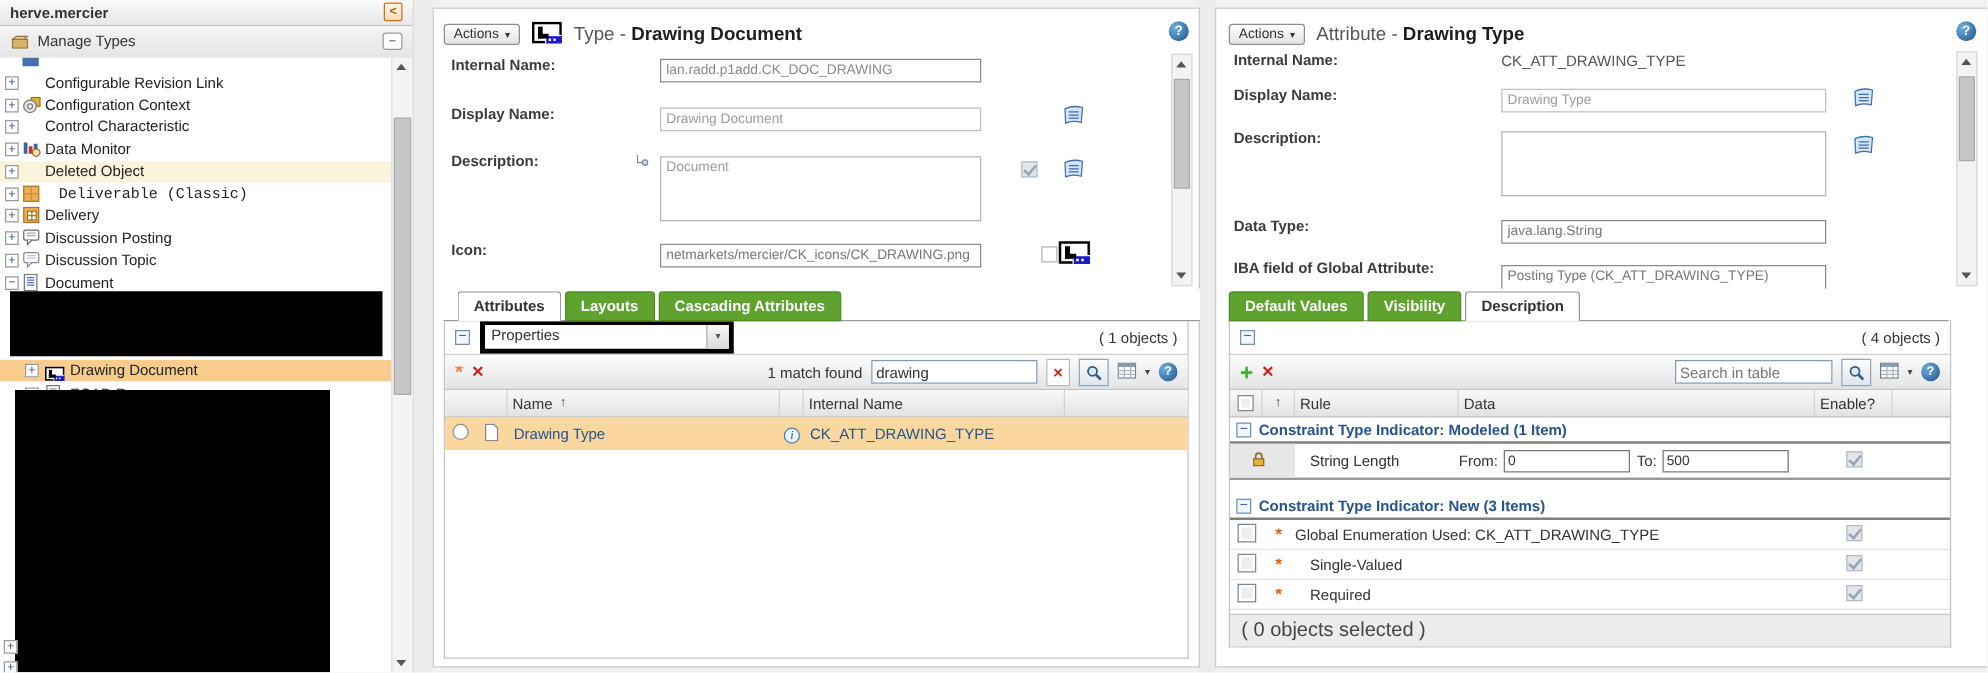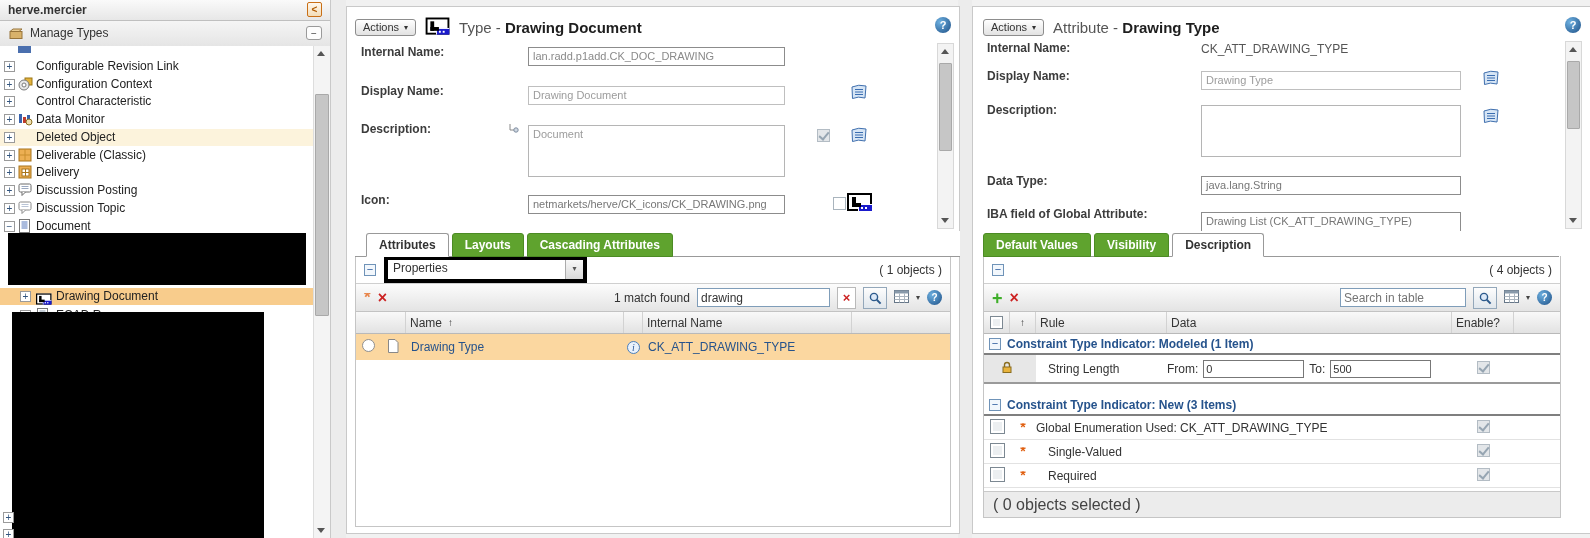--- a/index.html
+++ b/index.html
@@ -155,21 +155,21 @@
         <span class="exp" style="left:4px;top:3px;"><i>+</i></span>
         <span class="tlabel" style="left:36px;">Deleted Object</span>
       </div>
 
       <div class="trow" style="top:101px;">
         <span class="exp" style="left:4px;top:3px;"><i>+</i></span>
         <span class="t-ic" style="left:18px;"><svg width="15" height="14">
               <rect x="1" y="1" width="12" height="12" fill="#ecaf53" stroke="#a8751c"></rect>
               <path d="M1 7 H13 M7 1 V13" stroke="#c98e2f"></path>
             </svg></span>
-        <span class="tlabel" style="left:36px;">Deliverable (Classic)</span>
+        <span class="tlabel" style="left:47px;font-family:Liberation Mono, monospace;">Deliverable (Classic)</span>
       </div>
 
       <div class="trow" style="top:118px;">
         <span class="exp" style="left:4px;top:3px;"><i>+</i></span>
         <span class="t-ic" style="left:18px;"><svg width="15" height="14">
               <rect x="1" y="1" width="12" height="12" fill="#ecaf53" stroke="#a8751c"></rect>
               <rect x="4" y="4" width="7" height="7" fill="#fff" stroke="#a8751c"></rect>
               <path d="M7.5 4 V11 M4 7.5 H11" stroke="#a8751c"></path>
             </svg></span>
         <span class="tlabel" style="left:36px;">Delivery</span>
@@ -267,21 +267,21 @@
           <circle cx="9" cy="7" r="2.2" fill="#cfd8e2" stroke="#7f8da0"></circle>
         </svg></span>
     <div class="box-area abs" style="left:181px;top:118px;width:247px;height:46px;">Document</div>
     <span class="cb checked-dis abs" style="left:470px;top:122px;"></span>
     <span class="abs" style="left:502px;top:119px;"><svg width="19" height="17">
           <path d="M3 4 Q9.5 1 17 3 L16 15 Q9 13 3.5 15.5 Z" fill="#d6e5f5" stroke="#3f6fae"></path>
           <path d="M6 6.5 H14 M6 9 H14 M6 11.5 H14" stroke="#3a6db0"></path>
         </svg></span>
 
     <span class="field-label abs" style="left:14px;top:186px;">Icon:</span>
-    <div class="box-input abs" style="left:181px;top:188px;width:247px;height:15px;color:#777;">netmarkets/herve/CK_icons/CK_DRAWING.png</div>
+    <div class="box-input abs" style="left:181px;top:188px;width:247px;height:15px;color:#777;">netmarkets/mercier/CK_icons/CK_DRAWING.png</div>
     <span class="cb abs" style="left:470px;top:190px;"></span>
     <span class="abs" style="left:500px;top:186px;"><span class="draw-icon"><span class="blue-bar"></span></span></span>
 
     <div class="vscroll abs" style="left:590px;top:36px;height:184px;">
       <span class="tri-up"></span>
       <span class="thumb" style="top:19px;height:86px;"></span>
       <span class="tri-down"></span>
     </div>
 
     
@@ -376,21 +376,21 @@
     <div class="box-area abs" style="left:228px;top:98px;width:250px;height:46px;"></div>
     <span class="abs" style="left:508px;top:100px;"><svg width="19" height="17">
           <path d="M3 4 Q9.5 1 17 3 L16 15 Q9 13 3.5 15.5 Z" fill="#d6e5f5" stroke="#3f6fae"></path>
           <path d="M6 6.5 H14 M6 9 H14 M6 11.5 H14" stroke="#3a6db0"></path>
         </svg></span>
 
     <span class="field-label abs" style="left:14px;top:167px;">Data Type:</span>
     <div class="box-input abs" style="left:228px;top:169px;width:250px;height:15px;color:#777;">java.lang.String</div>
 
     <span class="field-label abs" style="left:14px;top:200px;">IBA field of Global Attribute:</span>
-    <div class="box-input abs" style="left:228px;top:205px;width:250px;height:17px;color:#777;">Drawing List (CK_ATT_DRAWING_TYPE)</div>
+    <div class="box-input abs" style="left:228px;top:205px;width:250px;height:17px;color:#777;">Posting Type (CK_ATT_DRAWING_TYPE)</div>
 
     <div class="vscroll abs" style="left:592px;top:34px;height:186px;">
       <span class="tri-up"></span>
       <span class="thumb" style="top:19px;height:66px;"></span>
       <span class="tri-down"></span>
     </div>
 
     <div class="tabs-row" style="left:10px;top:224px;width:576px;">
       <span class="tab green">Default Values</span>
       <span class="tab green">Visibility</span>

